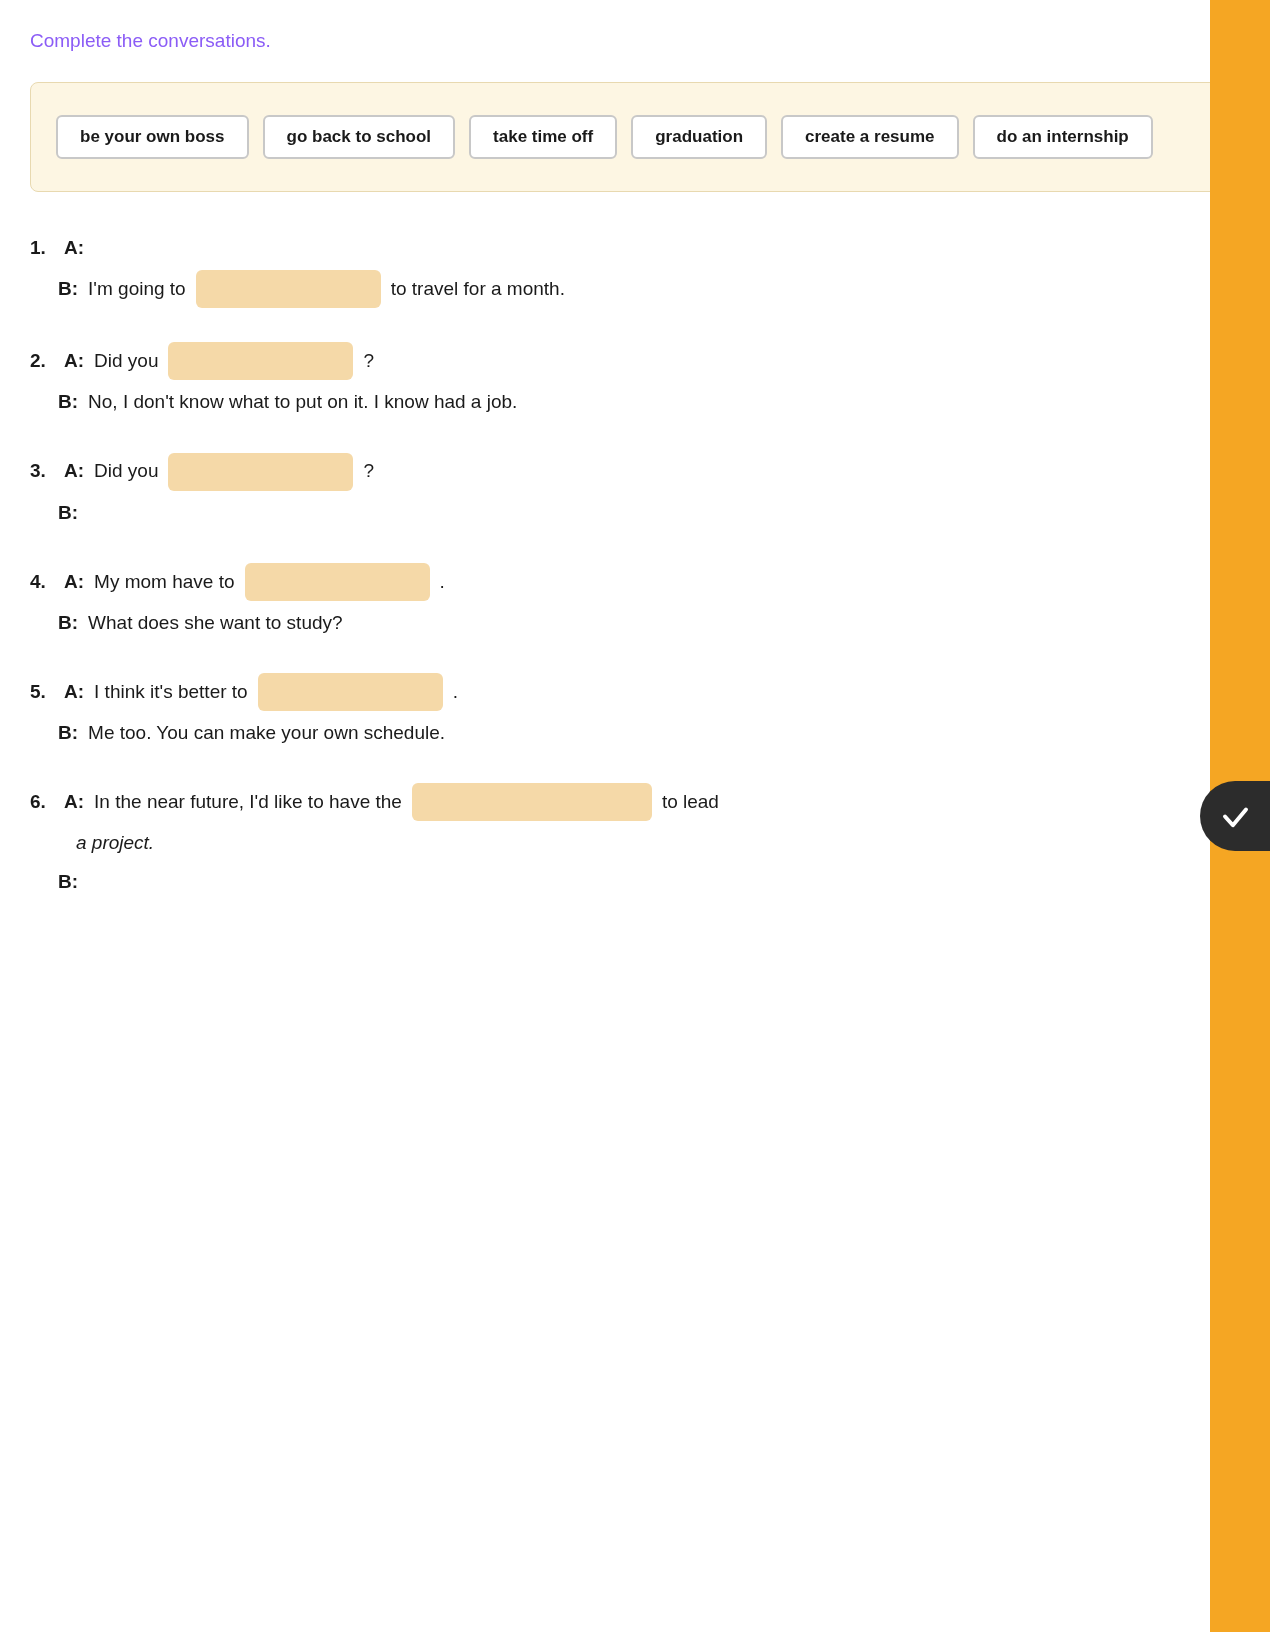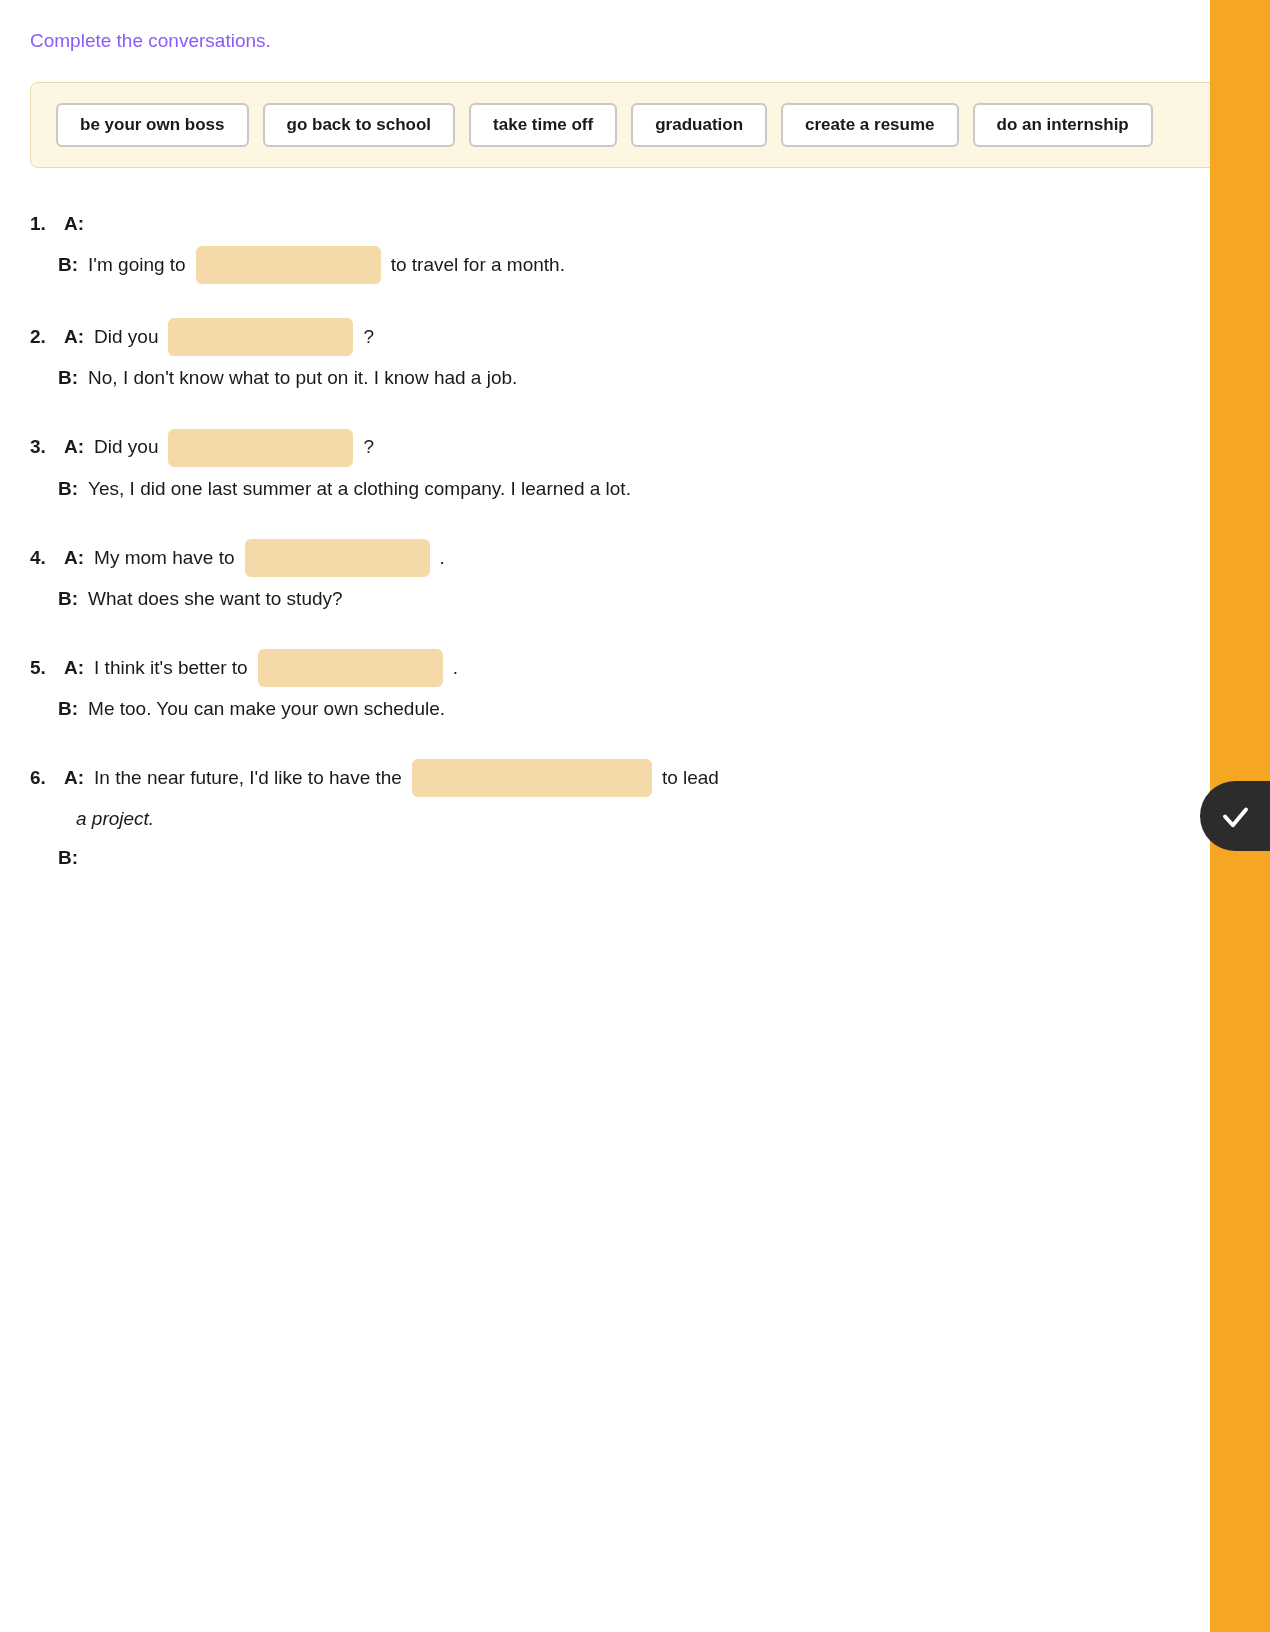--- a/index.html
+++ b/index.html
@@ -54,21 +54,21 @@
       font-size: 19px;
       margin-bottom: 30px;
       color: #8b5cf6;
       font-family: Arial, sans-serif;
     }
 
     .word-bank {
       background: #fdf6e3;
       border: 1px solid #e8d9b0;
       border-radius: 8px;
-      padding: 20px 25px;
+      padding: 32px 25px;
       margin-bottom: 40px;
       display: flex;
       flex-wrap: wrap;
       gap: 14px;
     }
 
     .word-chip {
       background: #ffffff;
       border: 2px solid #c8c8c8;
       border-radius: 6px;
@@ -197,21 +197,20 @@
     <div class="line">
       <span class="number">3.</span>
       <span class="speaker">A:</span>
       <span>Did you</span>
       <div class="blank-box blank-box-medium"></div>
       <span>?</span>
     </div>
     <div class="line">
       <span style="min-width:22px;display:inline-block;"></span>
       <span class="speaker">B:</span>
-      <span>Yes, I did one last summer at a clothing company. I learned a lot.</span>
     </div>
   </div>
 
   <div class="conversation-item">
     <div class="line">
       <span class="number">4.</span>
       <span class="speaker">A:</span>
       <span>My mom have to</span>
       <div class="blank-box blank-box-medium"></div>
       <span>.</span>

